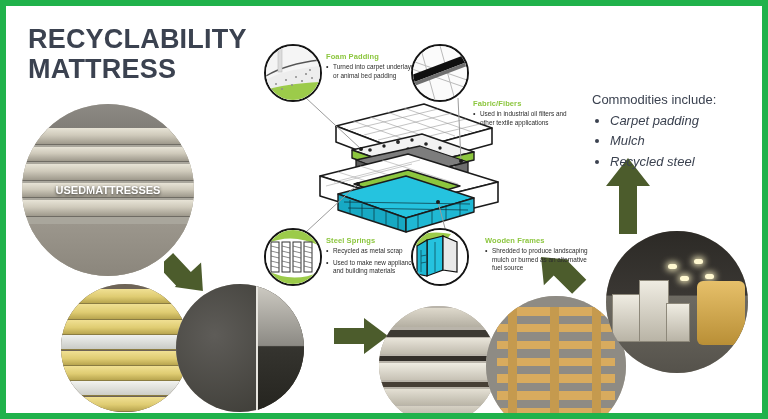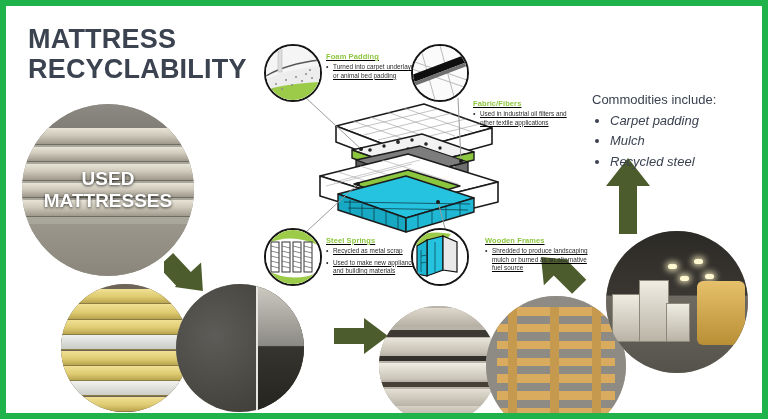--- a/index.html
+++ b/index.html
@@ -26,22 +26,22 @@
     background:
       linear-gradient(180deg,#8d8a84 0%,#7d7a74 18%,#a9a69c 19%,#a9a69c 100%);
   }
   #photo-used .slab{position:absolute;left:-6%;width:112%;
     background:linear-gradient(180deg,#e7e3d6 0%,#cfcabb 45%,#9e998c 100%);
     box-shadow:0 1px 0 #6f6c64;}
   #photo-used .floor{position:absolute;left:0;right:0;bottom:0;height:30%;
     background:linear-gradient(180deg,#9b968c,#8b867c);}
   #usedlabel{
     position:absolute;left:16px;top:98px;width:172px;height:172px;
-    display:flex;flex-direction:column;align-items:center;justify-content:center;
-    color:#ffffff;font-size:19px;font-weight:600;line-height:1.15;
+    display:flex;flex-direction:row;align-items:center;justify-content:center;
+    color:#ffffff;font-size:11px;font-weight:600;line-height:1.15;
     text-shadow:0 1px 3px rgba(0,0,0,.75);pointer-events:none;text-align:center;
   }
 
   
   #photo-foam{left:55px;top:278px;width:128px;height:128px;}
   #photo-foam .bg{position:absolute;inset:0;background:#6e6457;}
   #photo-foam .board{position:absolute;left:-10%;width:120%;height:11%;
     background:linear-gradient(180deg,#f0e093 0%,#dfcc72 55%,#b8a54f 100%);
     border-bottom:1px solid #8a7c42;}
 
@@ -80,21 +80,21 @@
 
   
   #diagram{position:absolute;left:268px;top:92px;width:232px;height:150px;}
 
   
   .callout{position:absolute;}
   .cc{ 
     position:absolute;width:54px;height:54px;border-radius:50%;
     border:2px solid #151515;overflow:hidden;background:#fff;
   }
-  .ctext{position:absolute;width:104px;text-decoration:underline;}
+  .ctext{position:absolute;width:104px;}
   .ctitle{color:#8cc63e;font-weight:700;font-size:7.5px;letter-spacing:.1px;
           margin-bottom:2px;}
   .clist{margin:0;padding:0;list-style:none;}
   .clist li{position:relative;padding-left:7px;font-size:6.4px;line-height:1.35;
             color:#2d2d2d;margin-bottom:3px;}
   .clist li:before{content:"•";position:absolute;left:0;top:-1px;font-size:7px;color:#2d2d2d;}
 
   
   #headline{
     position:absolute;left:520px;top:22px;width:236px;
@@ -111,22 +111,22 @@
   #commodities .head{margin-bottom:1px;}
   #commodities ul{margin:0;padding-left:18px;font-style:italic;}
   #commodities li{margin-bottom:1px;}
 </style>
 </head>
 <body>
 
 <div id="page">
 
   <div id="title">
+    <div>RECYCLABILITY</div>
     <div>MATTRESS</div>
-    <div>RECYCLABILITY</div>
   </div>
 
   <div class="photo" id="photo-used">
     <div class="bg"></div>
     <div class="slab" style="top:14%;height:9%;"></div>
     <div class="slab" style="top:25%;height:8%;"></div>
     <div class="slab" style="top:35%;height:9%;"></div>
     <div class="slab" style="top:46%;height:8%;"></div>
     <div class="slab" style="top:56%;height:9%;"></div>
     <div class="floor"></div>

